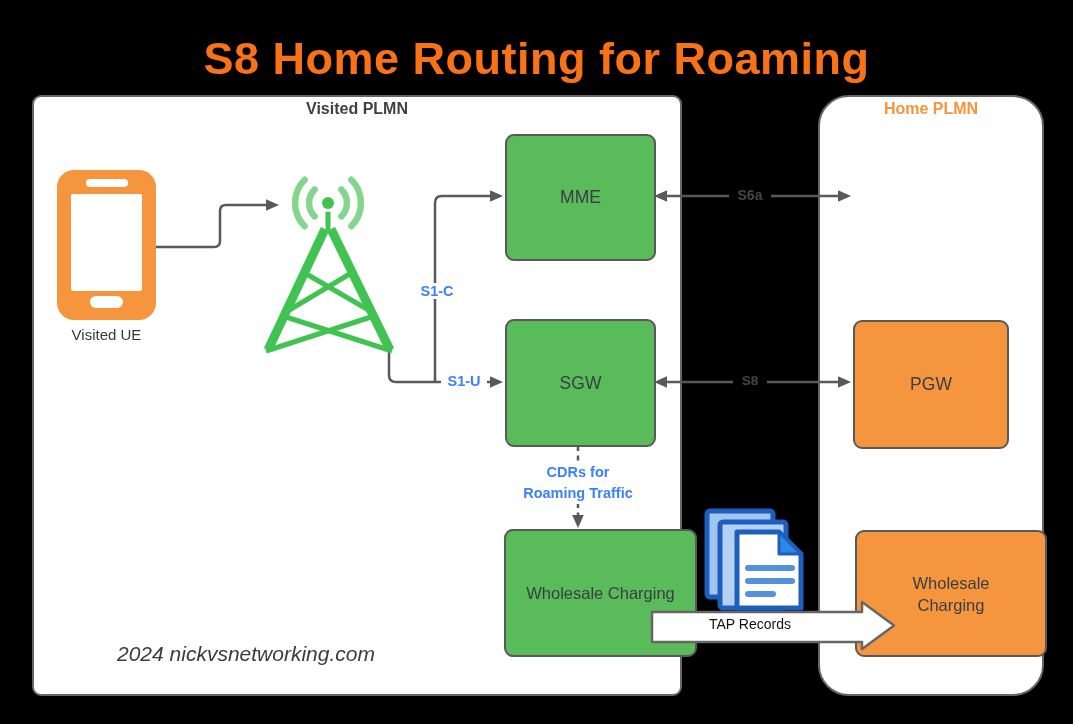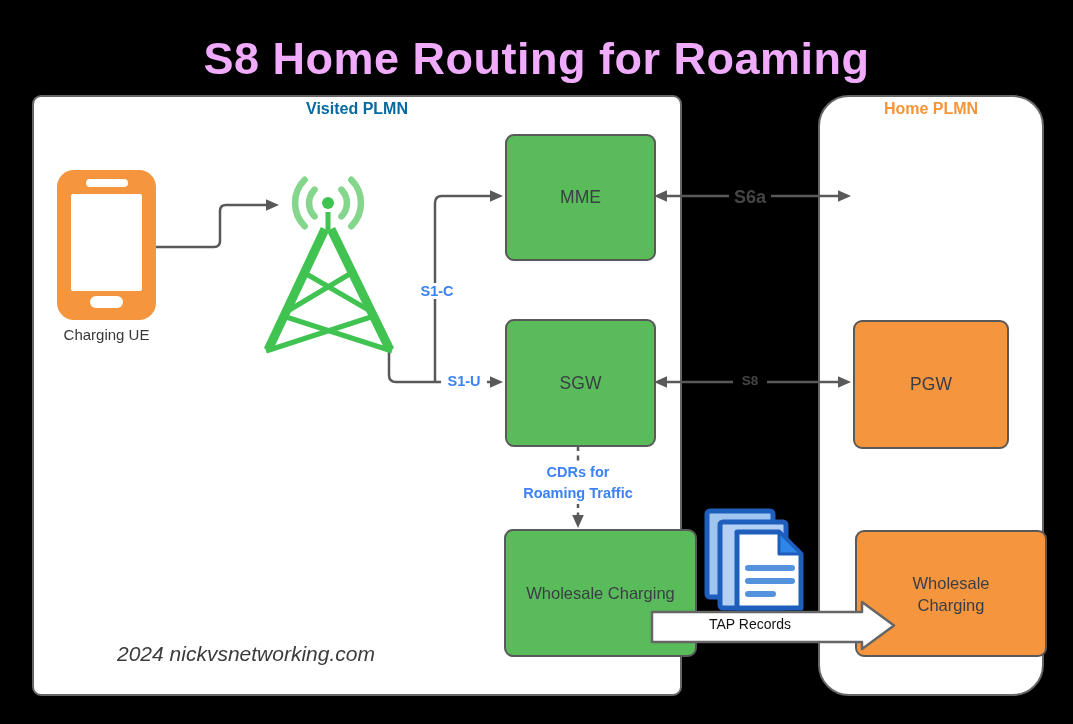--- a/index.html
+++ b/index.html
@@ -1,44 +1,44 @@
 <!DOCTYPE html>
 <html><head>
 <meta charset="utf-8">
 <style>
   html,body{margin:0;padding:0;background:#000;}
   .stage{position:relative;width:1073px;height:724px;background:#000;overflow:hidden;
          font-family:"Liberation Sans",sans-serif;}
   .page-title{position:absolute;top:33px;left:0;width:100%;text-align:center;
-              font-size:45px;font-weight:bold;color:#f0abfc;letter-spacing:0.5px;z-index:2;}
+              font-size:45px;font-weight:bold;color:#f97316;letter-spacing:0.5px;z-index:2;}
   .panel{position:absolute;background:#fff;border:2.5px solid #666;border-radius:9px;z-index:1;}
   .panel-visited{left:32px;top:95px;width:646px;height:597px;}
   .panel-home{left:818px;top:95px;width:222px;height:597px;border-radius:31px;}
   .panel-label{position:absolute;top:3px;left:0;width:100%;text-align:center;
                font-size:16px;font-weight:bold;}
-  .panel-label.green{color:#0369a1;}
+  .panel-label.green{color:#404040;}
   .panel-label.orange{color:#F79438;}
   .svg-layer{position:absolute;left:0;top:0;width:1073px;height:724px;z-index:3;pointer-events:none;}
   .svg-top{z-index:5;}
   .node{position:absolute;display:flex;align-items:center;justify-content:center;text-align:center;
         border:2.5px solid #595959;border-radius:9px;color:#3A3E45;font-size:17.5px;z-index:4;}
   .node.green{background:#5ABB5A;}
   .node.orange{background:#F5953D;}
   .node-mme{left:505px;top:134px;width:147px;height:123px;}
   .node-sgw{left:505px;top:319px;width:147px;height:124px;}
   .node-wcv{left:504px;top:529px;width:149px;height:124px;font-size:16.5px;line-height:22px;padding:0 20px;}
   .node-pgw{left:853px;top:320px;width:152px;height:125px;}
   .node-wch{left:855px;top:530px;width:148px;height:123px;font-size:16.5px;line-height:22px;padding:0 20px;}
   .node-hss{position:absolute;left:853px;top:125px;width:152px;height:148px;z-index:4;}
   .node-hss .cyl-label{position:absolute;left:0;top:72px;width:100%;text-align:center;
                        color:#3A3E45;font-size:17.5px;}
   .lbl{position:absolute;font-weight:bold;color:#3b82f6;text-align:center;z-index:6;}
   .lbl-s1c{left:413px;top:283px;width:48px;font-size:14.5px;background:#fff;}
   .lbl-s1u{left:441px;top:373px;width:46px;font-size:14.5px;background:#fff;}
-  .lbl-s6a{left:729px;top:187px;width:42px;font-size:18px;background:#000;color:#454545;}
+  .lbl-s6a{left:729px;top:187px;width:42px;font-size:14px;background:#000;color:#454545;}
   .lbl-s8{left:733px;top:373px;width:34px;font-size:13.5px;background:#000;color:#454545;}
   .lbl-cdrs{left:508px;top:462px;width:140px;font-size:14.5px;line-height:21px;background:#fff;}
   .lbl-tap{left:690px;top:616px;width:120px;font-size:14px;font-weight:normal;color:#111;}
   .lbl-ue{left:46px;top:326px;width:121px;font-size:15px;font-weight:normal;color:#383838;}
   .footer-credit{position:absolute;left:117px;top:642px;font-size:21px;font-style:italic;
                  color:#3C3C3C;z-index:6;}
 </style>
 </head>
 <body>
 
@@ -153,17 +153,17 @@
 
   <div class="lbl lbl-s1c">S1-C</div>
   <div class="lbl lbl-s1u">S1-U</div>
   <div class="lbl lbl-s6a">S6a</div>
   <div class="lbl lbl-s8">S8</div>
   <div class="lbl lbl-cdrs">
     <div>CDRs for</div>
     <div>Roaming Traffic</div>
   </div>
   <div class="lbl lbl-tap">TAP Records</div>
-  <div class="lbl lbl-ue">Charging UE</div>
+  <div class="lbl lbl-ue">Visited UE</div>
 
   <div class="footer-credit">2024 nickvsnetworking.com</div>
 
 </div>
 
 </body></html>

